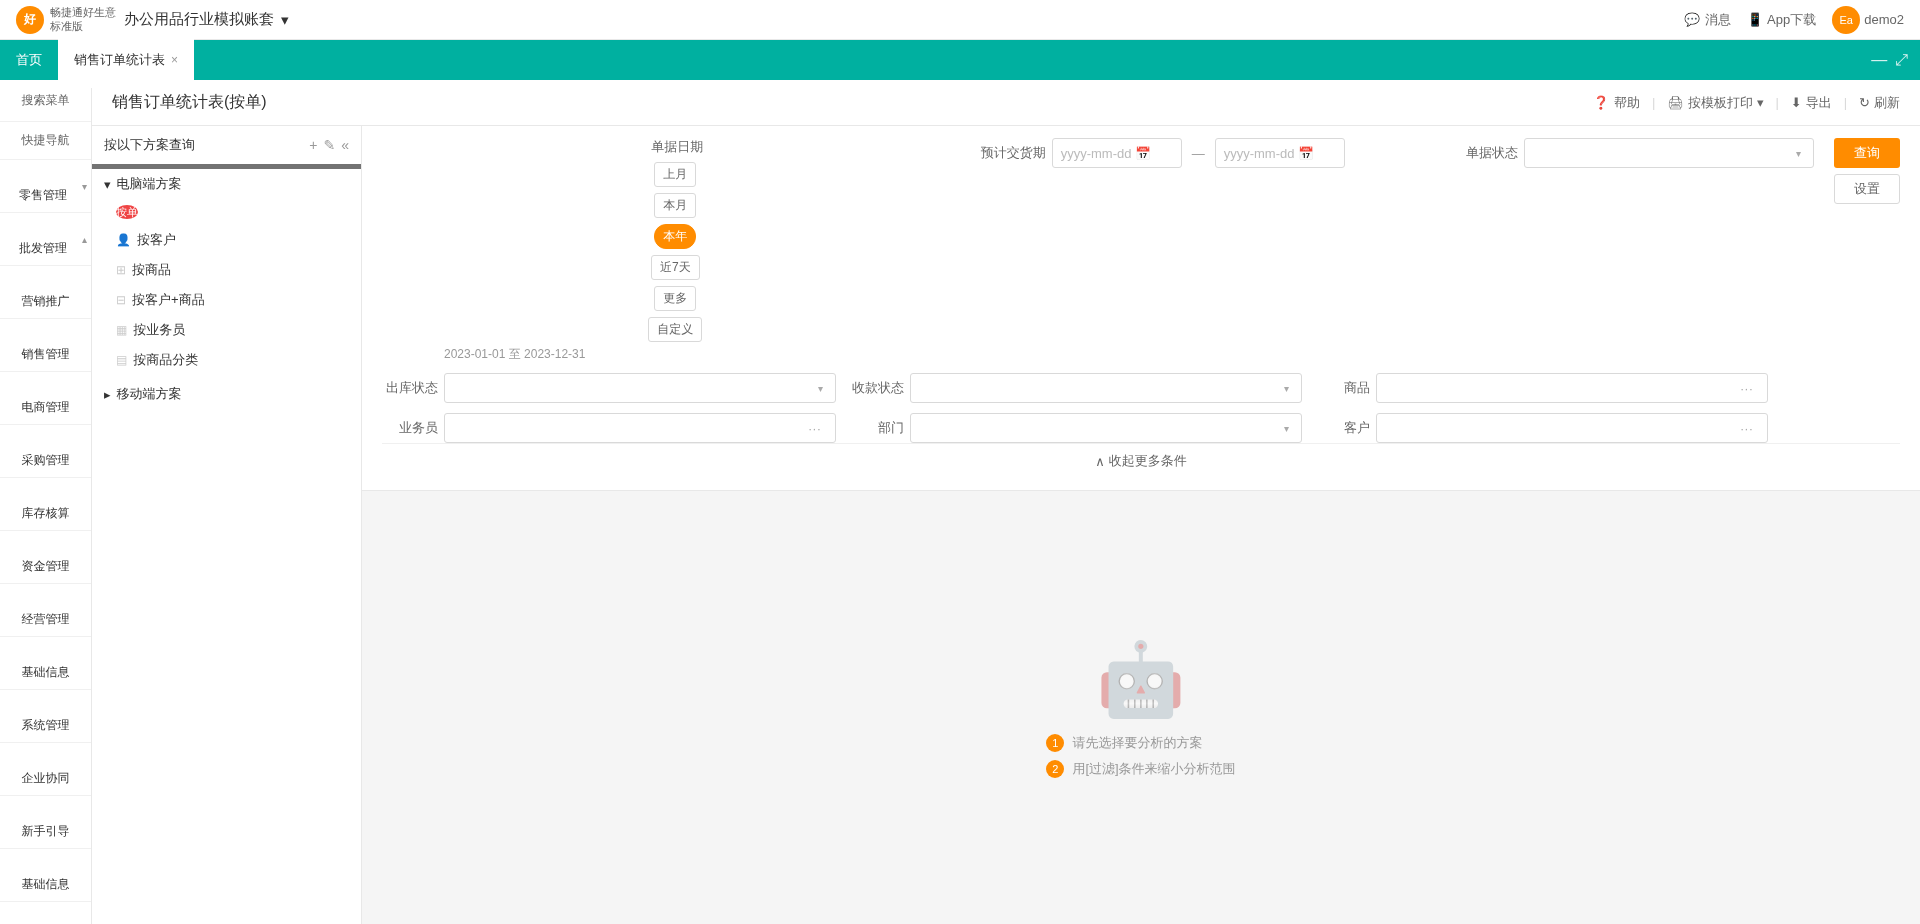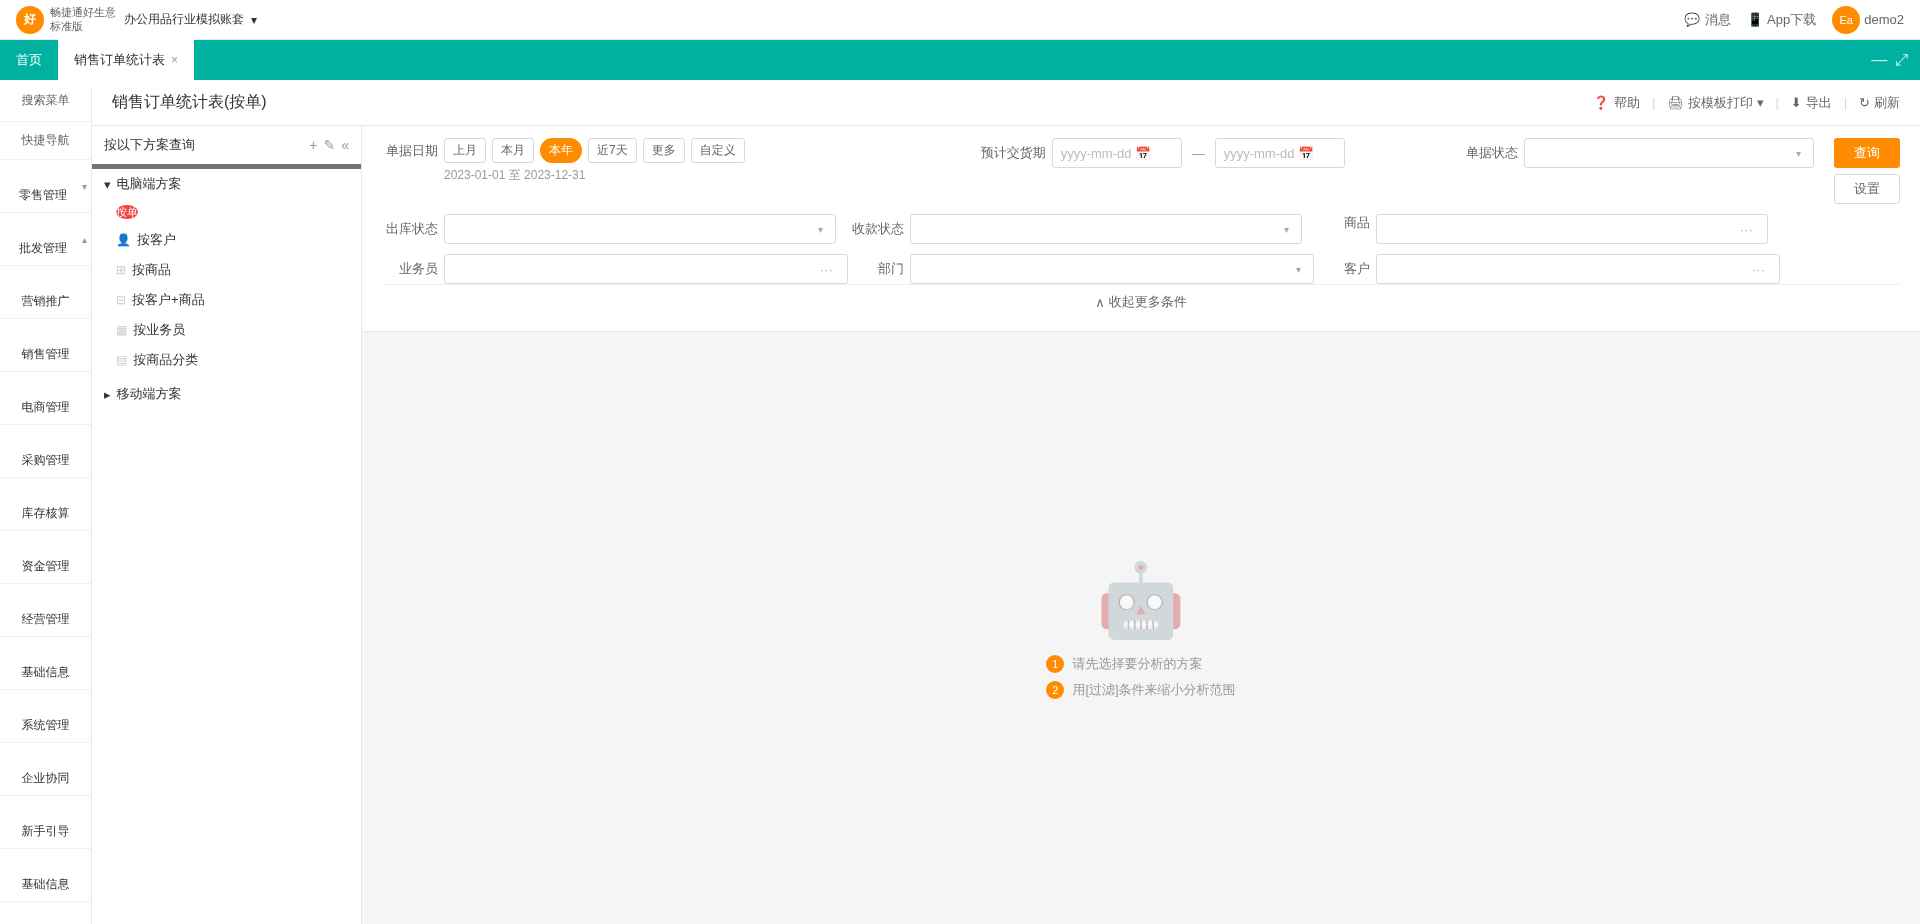--- a/index.html
+++ b/index.html
@@ -4,21 +4,21 @@
   <style>
     * { box-sizing: border-box; margin: 0; padding: 0; }
     body { font-family: 'Microsoft YaHei', 'PingFang SC', sans-serif; font-size: 13px; background: #f5f5f5; color: #333; display: flex; flex-direction: column; height: 100vh; overflow: hidden; }
 
     
     .top-bar { height: 40px; background: #fff; border-bottom: 1px solid #e8e8e8; display: flex; align-items: center; padding: 0 16px; justify-content: space-between; flex-shrink: 0; }
     .top-bar-left { display: flex; align-items: center; gap: 8px; }
     .logo-area { display: flex; align-items: center; gap: 6px; }
     .logo-icon { width: 28px; height: 28px; background: #ff8c00; border-radius: 50%; display: flex; align-items: center; justify-content: center; color: white; font-size: 12px; font-weight: bold; }
     .logo-text { font-size: 11px; color: #666; line-height: 1.2; }
-    .system-selector { display: flex; align-items: center; gap: 7px; color: #333; font-size: 12px; cursor: pointer; }
+    .system-selector { display: flex; align-items: center; gap: 7px; color: #333; font-size: 15px; cursor: pointer; }
     .top-bar-right { display: flex; align-items: center; gap: 16px; }
     .top-bar-action { display: flex; align-items: center; gap: 4px; color: #666; font-size: 13px; cursor: pointer; }
     .avatar { width: 28px; height: 28px; border-radius: 50%; background: #ff8c00; color: white; display: flex; align-items: center; justify-content: center; font-size: 11px; }
 
     
     .nav-tabs { height: 40px; background: #00b0a0; display: flex; align-items: center; padding: 0 0; flex-shrink: 0; }
     .nav-tab { height: 56px; display: flex; align-items: center; padding: 0 16px; cursor: pointer; font-size: 13px; color: rgba(255,255,255,0.85); position: relative; }
     .nav-tab.active { background: #fff; color: #333; }
     .nav-tab.home { color: #fff; }
     .nav-tab-close { margin-left: 6px; color: #999; font-size: 12px; }
@@ -270,21 +270,21 @@
           <span>移动端方案</span>
         </div>
       </div>
 
       <div style="flex:1; display:flex; flex-direction:column; overflow:hidden;">
 
         <div class="filter-panel">
 
           <div style="display:flex; align-items:flex-start; gap:12px;">
             <div style="display:flex; flex-direction:column; gap:4px; flex:2.5;">
-              <div style="display:flex; align-items:center; gap:6px;">
+              <div style="display:flex; align-items:center; gap:6px;flex-direction:column;">
                 <span class="filter-label">单据日期</span>
                 <button class="date-btn">上月</button>
                 <button class="date-btn">本月</button>
                 <button class="date-btn active">本年</button>
                 <button class="date-btn">近7天</button>
                 <button class="date-btn">更多</button>
                 <button class="date-btn">自定义</button>
               </div>
               <div style="padding-left:62px; font-size:12px; color:#999;">2023-01-01 至 2023-12-31</div>
             </div>
@@ -321,31 +321,31 @@
                 <span class="select-arrow">▾</span>
               </div>
             </div>
             <div style="display:flex; align-items:center; gap:6px; flex:1;">
               <span class="filter-label">收款状态</span>
               <div class="select-wrapper">
                 <span class="select-text"></span>
                 <span class="select-arrow">▾</span>
               </div>
             </div>
-            <div style="display:flex; align-items:flex-start; gap:6px; flex:1;">
+            <div style="display:flex; align-items:center; gap:6px; flex:1;">
               <span class="filter-label">商品</span>
               <div class="select-wrapper">
                 <span class="select-text"></span>
                 <span style="color:#aaa; font-size:13px; padding: 0 6px;">···</span>
               </div>
             </div>
             <div style="width:120px;"></div>
           </div>
 
-          <div style="display:flex; align-items:center; margin-top:10px;">
+          <div style="display:flex; align-items:center; gap:12px; margin-top:10px;">
             <div style="display:flex; align-items:center; gap:6px; flex:1;">
               <span class="filter-label">业务员</span>
               <div class="select-wrapper">
                 <span class="select-text"></span>
                 <span style="color:#aaa; font-size:13px; padding: 0 6px;">···</span>
               </div>
             </div>
             <div style="display:flex; align-items:center; gap:6px; flex:1;">
               <span class="filter-label">部门</span>
               <div class="select-wrapper">

